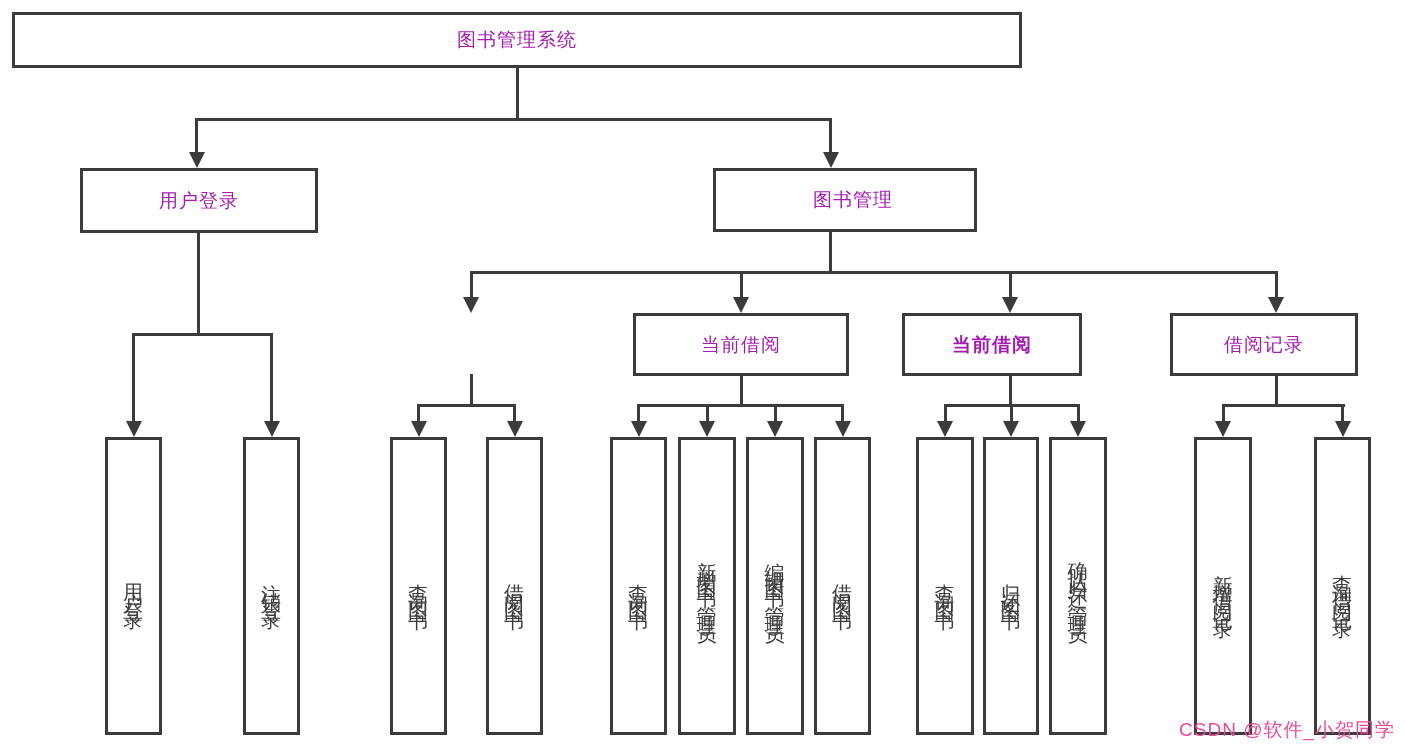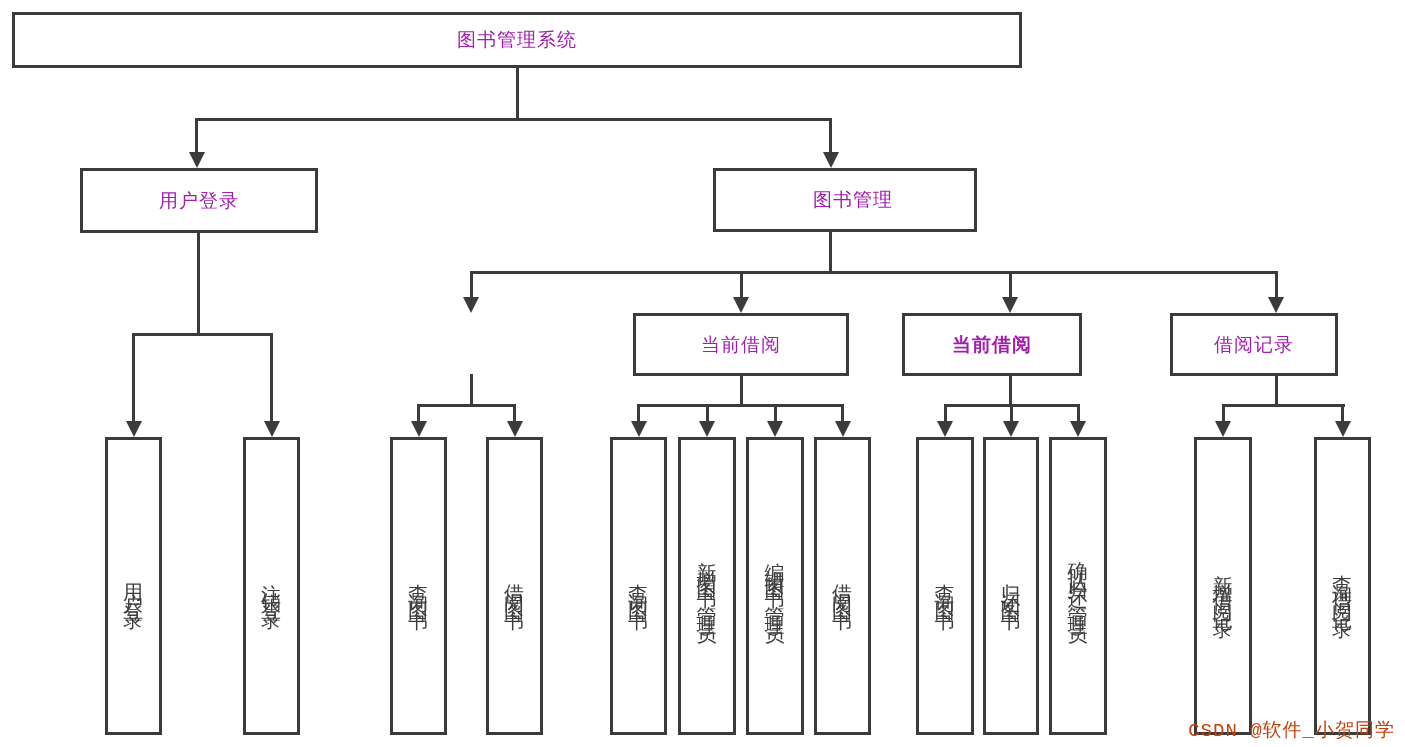--- a/index.html
+++ b/index.html
@@ -17,22 +17,22 @@
     font-size:20px;letter-spacing:9px;line-height:1;color:#3d3d3d;white-space:nowrap;
   }
   .lv{position:absolute;width:3px;background:#3b3b3b;}
   .lh{position:absolute;height:3px;background:#3b3b3b;}
   .ar{
     position:absolute;width:0;height:0;
     border-left:8px solid transparent;border-right:8px solid transparent;
     border-top:16px solid #3b3b3b;
   }
   .watermark{
-    position:absolute;right:10px;bottom:4px;font-size:19px;color:#c2410c;
-    letter-spacing:1px;white-space:nowrap;font-family:Liberation Mono, monospace;
+    position:absolute;right:10px;bottom:4px;font-size:19px;color:#ec4899;
+    letter-spacing:1px;white-space:nowrap;
   }
 </style>
 </head>
 <body>
 
 <div class="canvas">
 
   <div class="lv" style="left:516px;top:67px;height:53px;"></div>
   <div class="lh" style="left:195px;top:118px;width:637px;"></div>
   <div class="lv" style="left:195px;top:118px;height:38px;"></div>
@@ -102,21 +102,21 @@
   <div class="b h" style="left:713px;top:168px;width:264px;height:64px;padding-left:16px;">
     <span>图书管理</span>
   </div>
 
   <div class="b h" style="left:633px;top:313px;width:216px;height:63px;">
     <span>当前借阅</span>
   </div>
   <div class="b h" style="left:902px;top:313px;width:180px;height:63px;font-weight:bold;">
     <span>当前借阅</span>
   </div>
-  <div class="b h" style="left:1170px;top:313px;width:168px;height:63px;">
+  <div class="b h" style="left:1170px;top:313px;width:188px;height:63px;">
     <span>借阅记录</span>
   </div>
 
   <div class="b leaf" style="left:105px;top:437px;width:57px;height:298px;">
     <span>用户登录</span>
   </div>
   <div class="b leaf" style="left:243px;top:437px;width:57px;height:298px;">
     <span>注销登录</span>
   </div>
 

